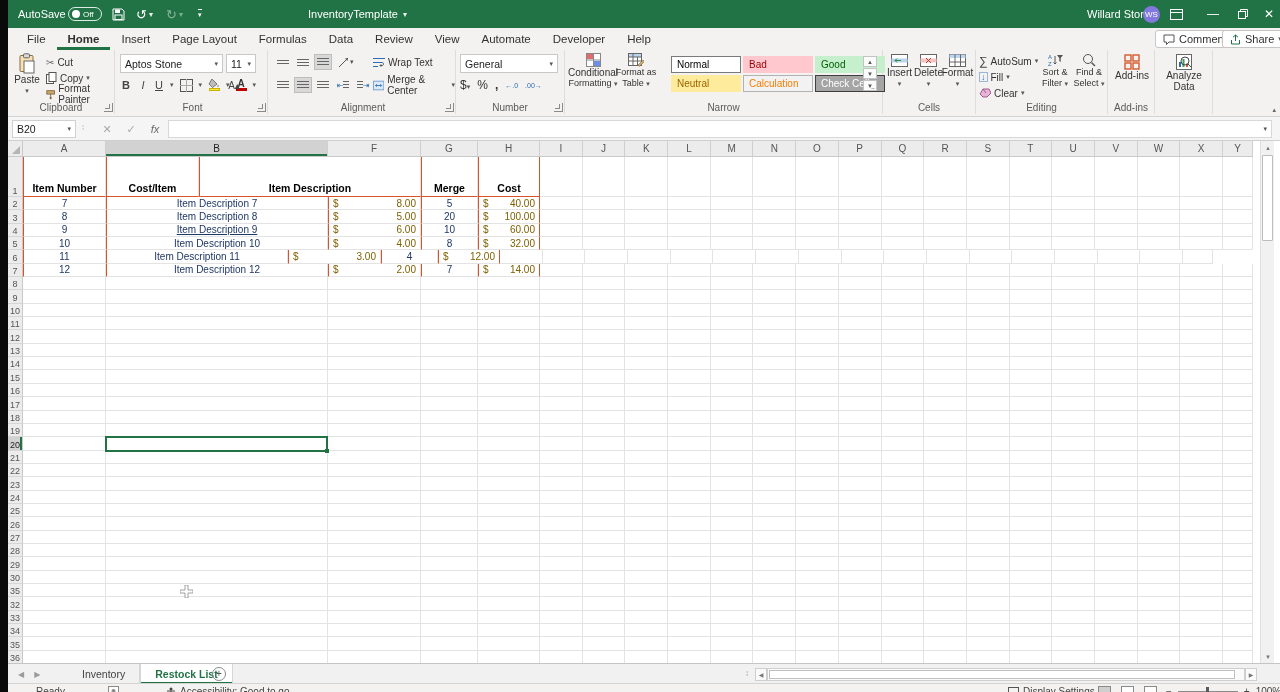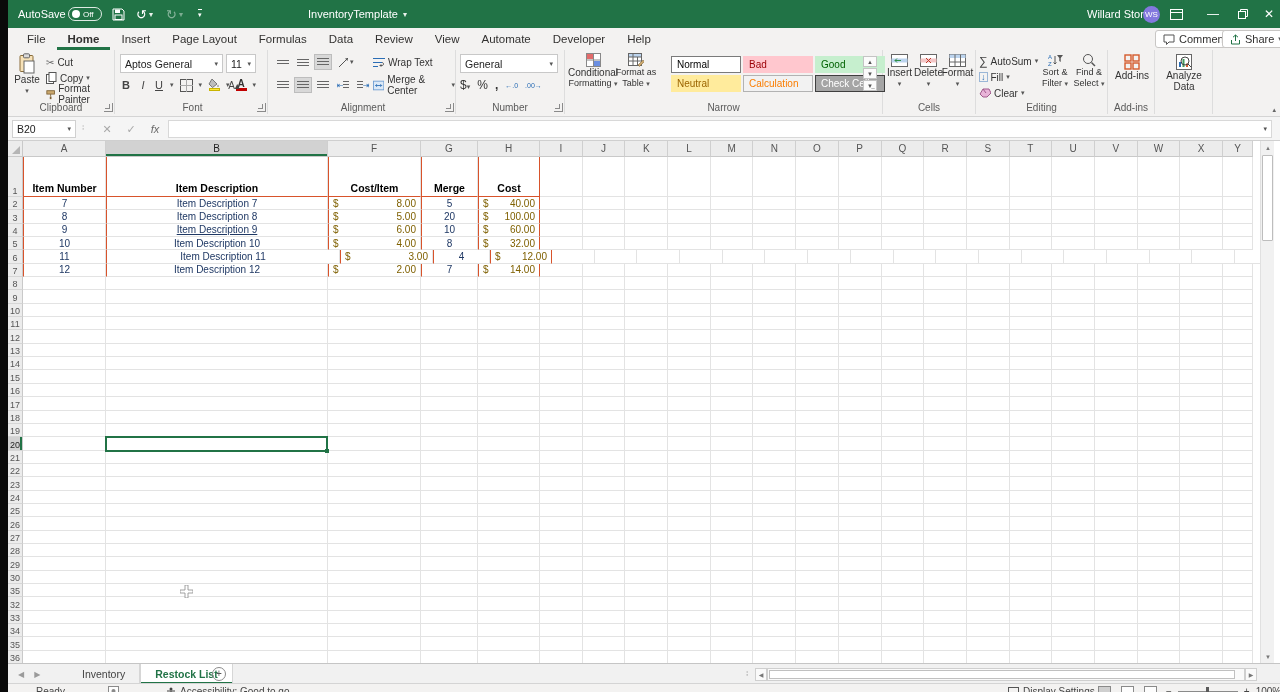--- a/index.html
+++ b/index.html
@@ -216,21 +216,21 @@
             <rect x="4.5" y="8" width="2" height="3" fill="#7c5f33"></rect>
           </svg>
         <span>Format Painter</span>
       </div>
       <div class="grp-label">Clipboard</div>
       <div class="launcher"></div>
     </div>
 
     <div class="grp" style="left:110px;width:150px">
       <div class="combobox" style="position:absolute;left:2px;top:4px;width:103px">
-          <span>Aptos General</span>
+          <span>Aptos Stone</span>
           <span class="ddown">▾</span>
         </div>
       <div class="combobox" style="position:absolute;left:108px;top:4px;width:30px">
           <span>11</span>
           <span class="ddown">▾</span>
         </div>
 
       <div class="smallrow" style="position:absolute;left:2px;top:27px;gap:6px">
         <span class="icobox" style="font-weight:bold;width:12px">B</span>
         <span class="icobox" style="font-style:italic;width:10px">I</span>
@@ -513,22 +513,22 @@
         <div class="colh" style="width: 42.7px;">U</div>
         <div class="colh" style="width: 42.7px;">V</div>
         <div class="colh" style="width: 42.7px;">W</div>
         <div class="colh" style="width: 42.7px;">X</div>
         <div class="colh" style="width: 30px;">Y</div>
       </div>
     <div id="grid-rows">
         <div class="grow" style="height: 40px;">
           <div class="rowh">1</div>
           <div class="gc obl obb hcell" style="width: 83px;">Item Number</div>
+          <div class="gc obl obb hcell" style="width: 93px;">Cost/Item</div>
           <div class="gc obl obb hcell" style="width: 222px;">Item Description</div>
-          <div class="gc obl obb hcell" style="width: 93px;">Cost/Item</div>
           <div class="gc obl obb hcell" style="width: 57px;">Merge</div>
           <div class="gc obl obr obb hcell" style="width: 62px;">Cost</div>
           <div class="gc" style="width: 42.7px;"></div>
           <div class="gc" style="width: 42.7px;"></div>
           <div class="gc" style="width: 42.7px;"></div>
           <div class="gc" style="width: 42.7px;"></div>
           <div class="gc" style="width: 42.7px;"></div>
           <div class="gc" style="width: 42.7px;"></div>
           <div class="gc" style="width: 42.7px;"></div>
           <div class="gc" style="width: 42.7px;"></div>
@@ -662,21 +662,21 @@
           <div class="gc" style="width: 42.7px;"></div>
           <div class="gc" style="width: 42.7px;"></div>
           <div class="gc" style="width: 42.7px;"></div>
           <div class="gc" style="width: 42.7px;"></div>
           <div class="gc" style="width: 42.7px;"></div>
           <div class="gc" style="width: 30px;"></div>
         </div>
         <div class="grow" style="height: 13.35px;">
           <div class="rowh">6</div>
           <div class="gc obl navy ctr" style="width: 83px;">11</div>
-          <div class="gc obl navy ctr" style="width: 234px;">Item Description 11</div>
+          <div class="gc obl navy ctr" style="width: 182px;">Item Description 11</div>
           <div class="gc obl cur" style="width: 93px;">
             <span>$</span>
             <span>3.00</span>
           </div>
           <div class="gc obl navy ctr" style="width: 57px;">4</div>
           <div class="gc obl obr cur" style="width: 62px;">
             <span>$</span>
             <span>12.00</span>
           </div>
           <div class="gc" style="width: 42.7px;"></div>

